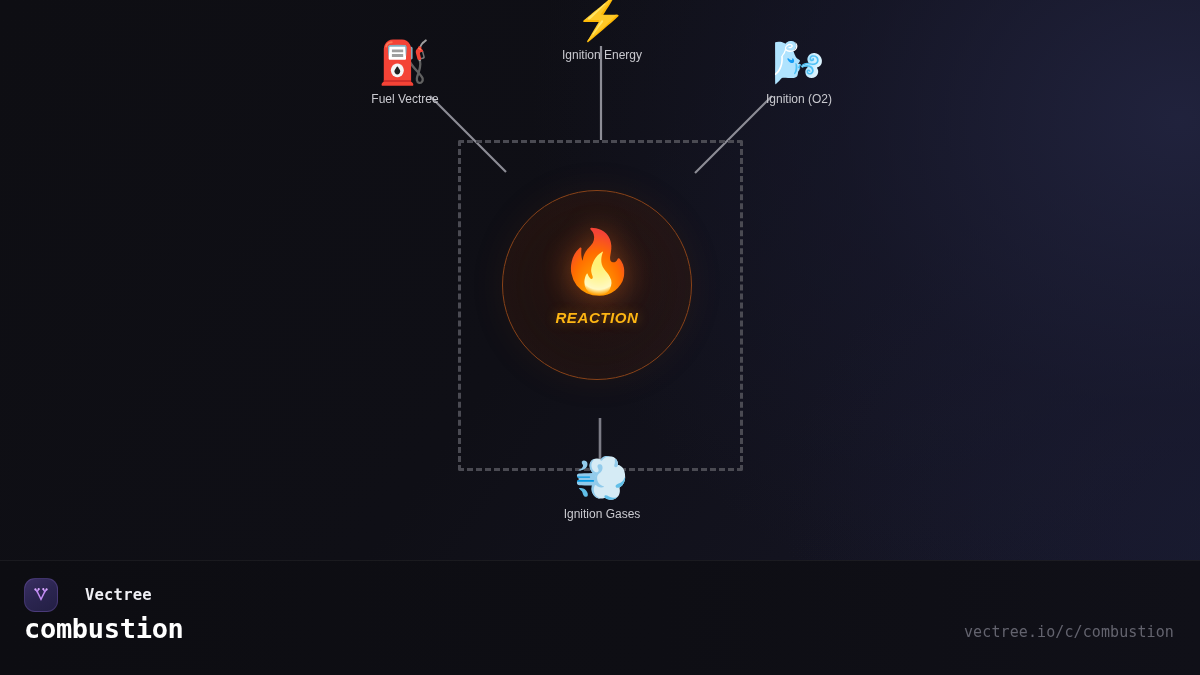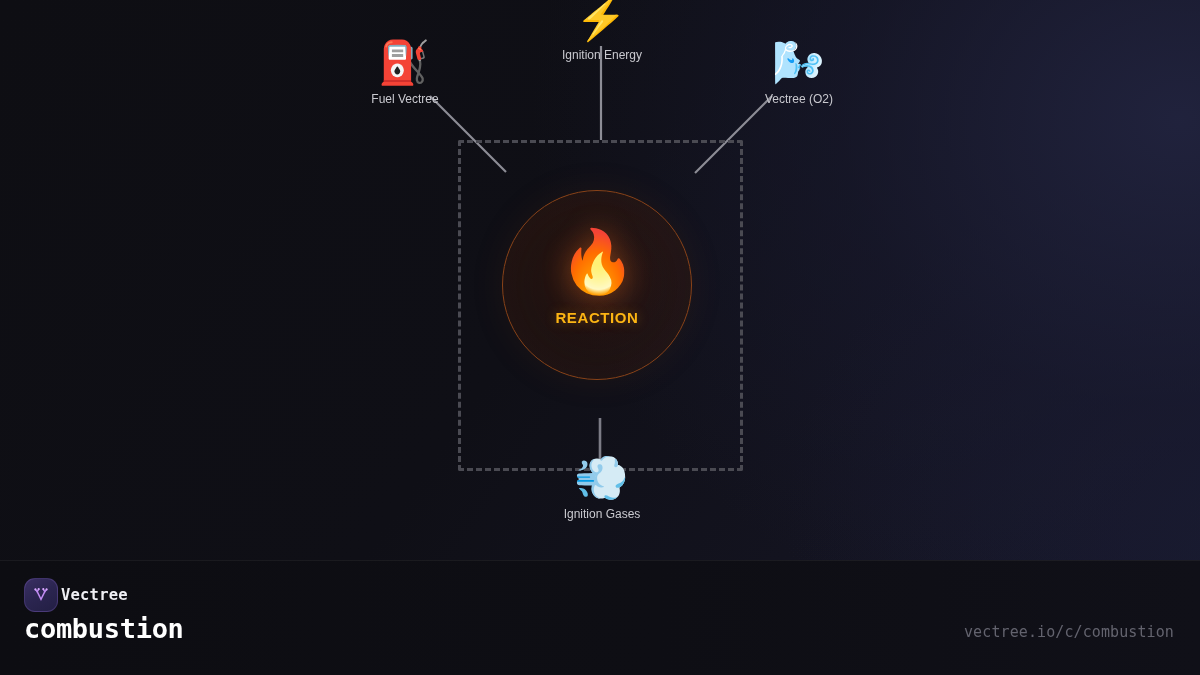--- a/index.html
+++ b/index.html
@@ -73,20 +73,21 @@
     margin-left: 2px;
     filter: drop-shadow(0 0 14px rgba(255,120,30,0.35));
   }
   .reaction-core .core-label {
     margin-top: 16px;
     font-size: 15px;
     font-weight: bold;
     letter-spacing: 0.6px;
     color: #fdb614;
     text-shadow: 0 0 12px rgba(255,170,30,0.35);
+    font-style: italic;
   }
 
   
   .node {
     position: absolute;
     display: flex;
     flex-direction: column;
     align-items: center;
     width: 160px;
     margin-left: -80px;
@@ -123,21 +124,21 @@
     border-top: 1px solid rgba(255,255,255,0.055);
     background: linear-gradient(90deg, #0d0d12 0%, #0e0e14 55%, #101018 100%);
   }
 
   .brand-row {
     position: absolute;
     left: 24px;
     top: 17px;
     display: flex;
     align-items: center;
-    gap: 3px;
+    gap: 27px;
   }
   .brand-mark {
     width: 34px;
     height: 34px;
     border-radius: 11px;
     background: linear-gradient(150deg, #3a2f63 0%, #2b2550 48%, #231f44 100%);
     border: 1px solid rgba(160,120,230,0.22);
     display: flex;
     align-items: center;
     justify-content: center;
@@ -195,21 +196,21 @@
       <div class="label">Fuel Vectree</div>
     </div>
 
     <div class="node" id="node-ignition">
       <div class="glyph">⚡</div>
       <div class="label">Ignition Energy</div>
     </div>
 
     <div class="node" id="node-oxidizer">
       <div class="glyph">🌬️</div>
-      <div class="label">Vectree (O2)</div>
+      <div class="label">Ignition (O2)</div>
     </div>
 
     <div class="node" id="node-exhaust">
       <div class="glyph">💨</div>
       <div class="label">Ignition Gases</div>
     </div>
 
   </div>
 
   <div id="footer">

